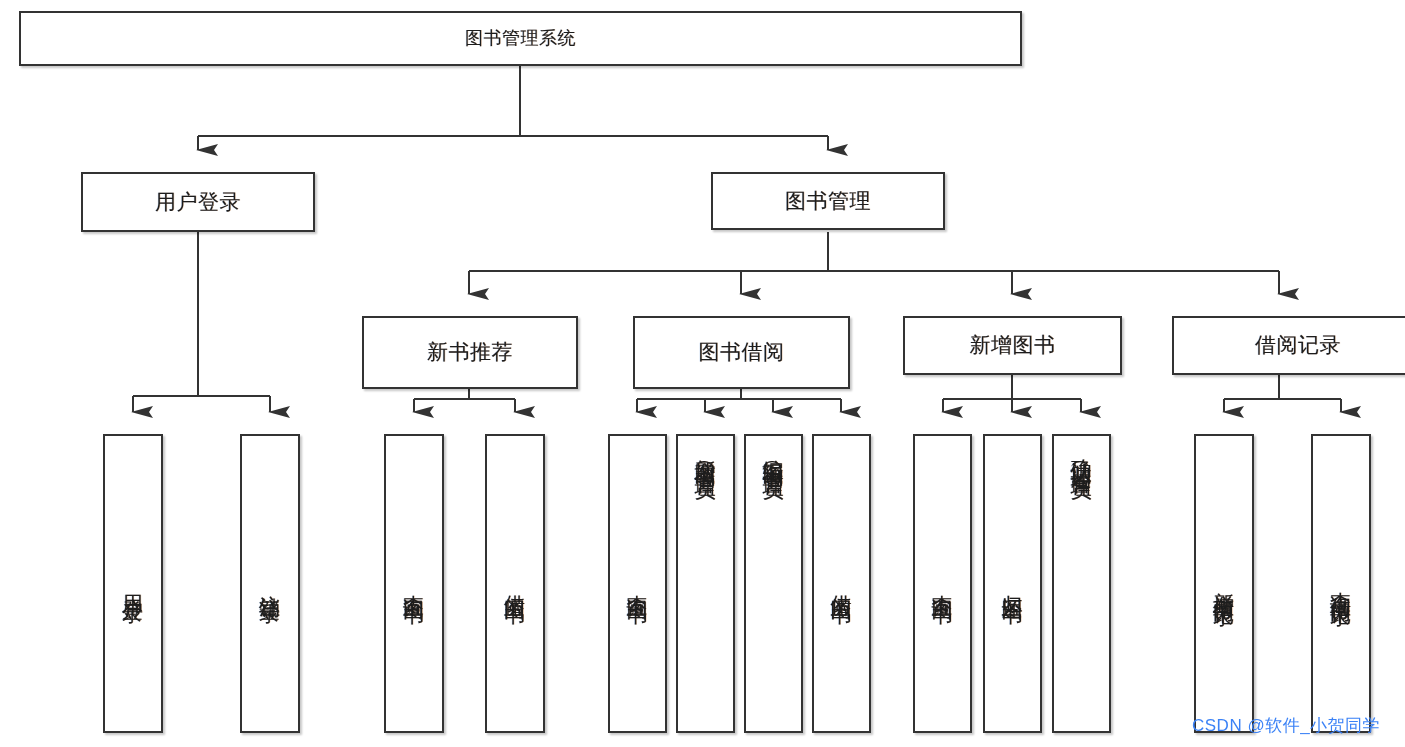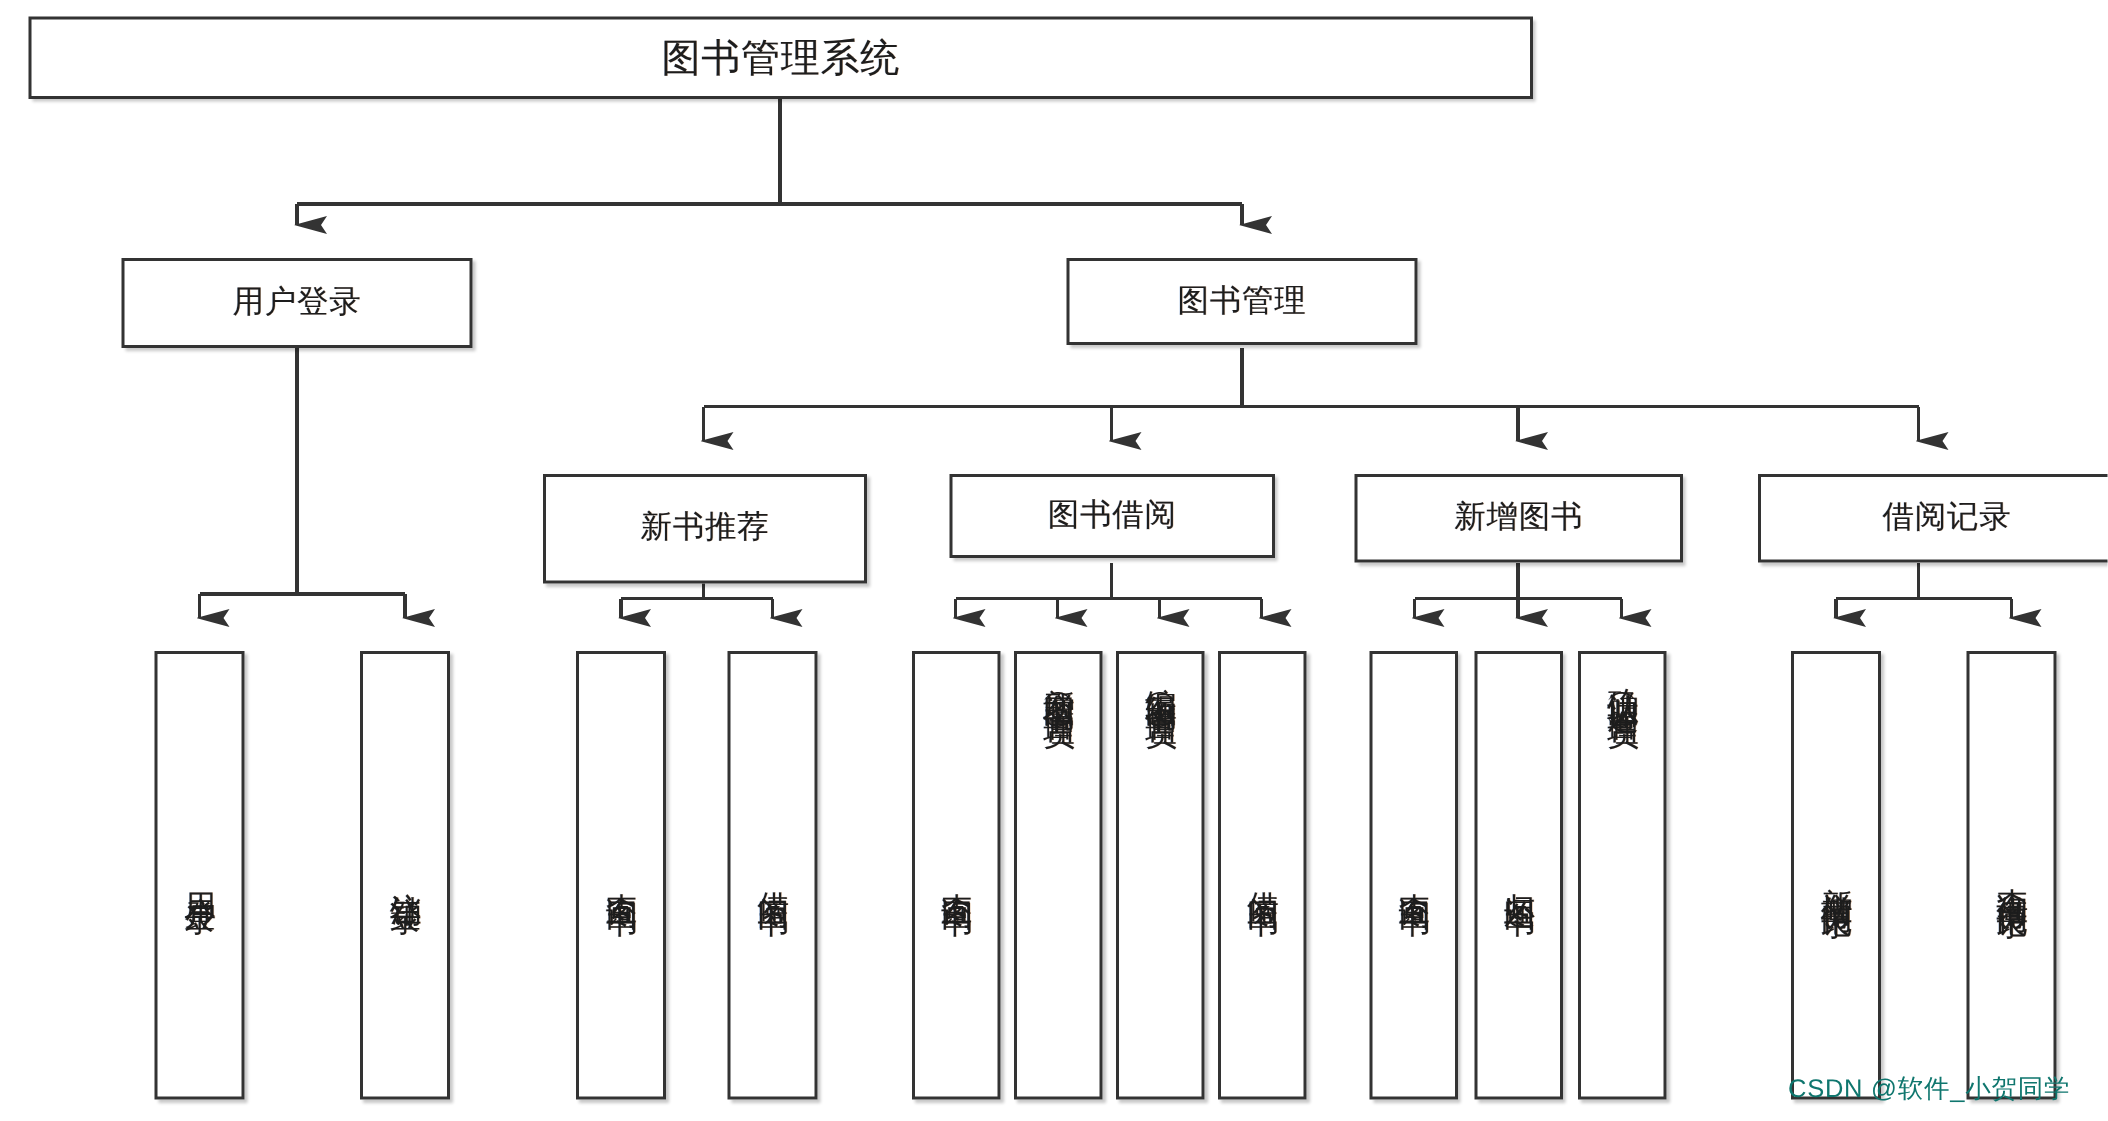--- a/index.html
+++ b/index.html
@@ -18,21 +18,21 @@
     display:flex;align-items:center;justify-content:center;
   }
   .node-label{
     color:#1d1d1d;
     font-size:21px;
     line-height:1.15;
     letter-spacing:0.5px;
     white-space:nowrap;
     text-shadow:0.4px 0 0 rgba(190,120,60,0.45), -0.4px 0 0 rgba(90,140,210,0.35);
   }
-  .node-box.root .node-label{font-size:26px;}
+  .node-box.root .node-label{font-size:18px;}
 
   .leaf-box{
     position:absolute;
     background:#ffffff;
     border:2px solid #333333;
     box-sizing:border-box;
     box-shadow:2px 2px 2px rgba(0,0,0,0.22);
     display:flex;align-items:center;justify-content:center;
     overflow:hidden;
   }
@@ -46,21 +46,21 @@
     white-space:nowrap;
     text-shadow:0.4px 0 0 rgba(190,120,60,0.45), -0.4px 0 0 rgba(90,140,210,0.35);
   }
   .leaf-box.align-top{align-items:flex-start;}
   .leaf-box.align-top .leaf-label{padding-top:6px;}
 
   #watermark{
     position:absolute;
     left:1192px;top:714px;
     font-size:17px;
-    color:#0f766e;
+    color:#3b82f6;
     white-space:nowrap;
     letter-spacing:0.5px;
     pointer-events:none;
   }
 </style>
 </head>
 <body>
 
 <svg id="diagram" viewBox="0 0 1405 747" xmlns="http://www.w3.org/2000/svg">
   <defs>
@@ -121,21 +121,21 @@
 <div class="node-box" style="left:81px;top:172px;width:234px;height:60px;">
   <span class="node-label">用户登录</span>
 </div>
 <div class="node-box" style="left:711px;top:172px;width:234px;height:58px;">
   <span class="node-label">图书管理</span>
 </div>
 
 <div class="node-box" style="left:362px;top:316px;width:216px;height:73px;">
   <span class="node-label">新书推荐</span>
 </div>
-<div class="node-box" style="left:633px;top:316px;width:217px;height:56px;">
+<div class="node-box" style="left:633px;top:316px;width:217px;height:73px;">
   <span class="node-label">图书借阅</span>
 </div>
 <div class="node-box" style="left:903px;top:316px;width:219px;height:59px;">
   <span class="node-label">新增图书</span>
 </div>
 <div class="node-box" style="left:1172px;top:316px;width:252px;height:59px;">
   <span class="node-label">借阅记录</span>
 </div>
 
 <div class="leaf-box" style="left:103px;top:434px;width:60px;height:299px;">

